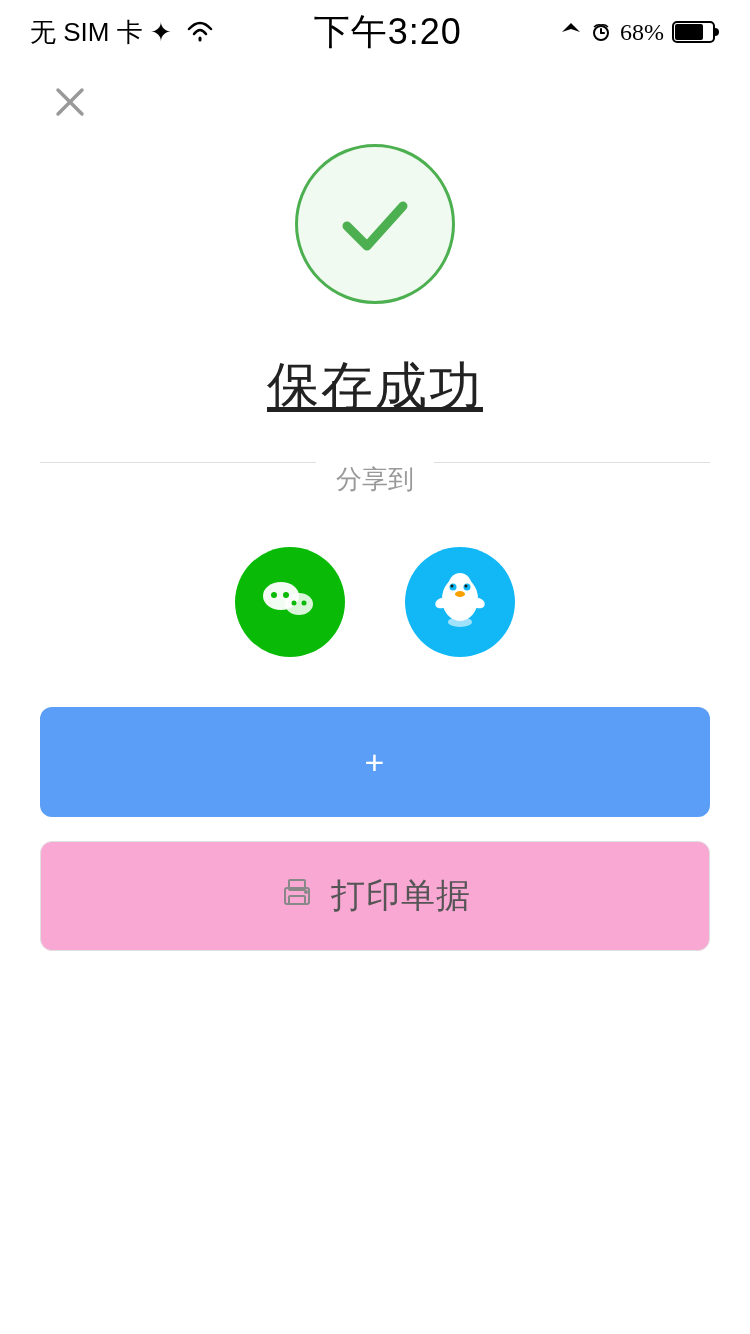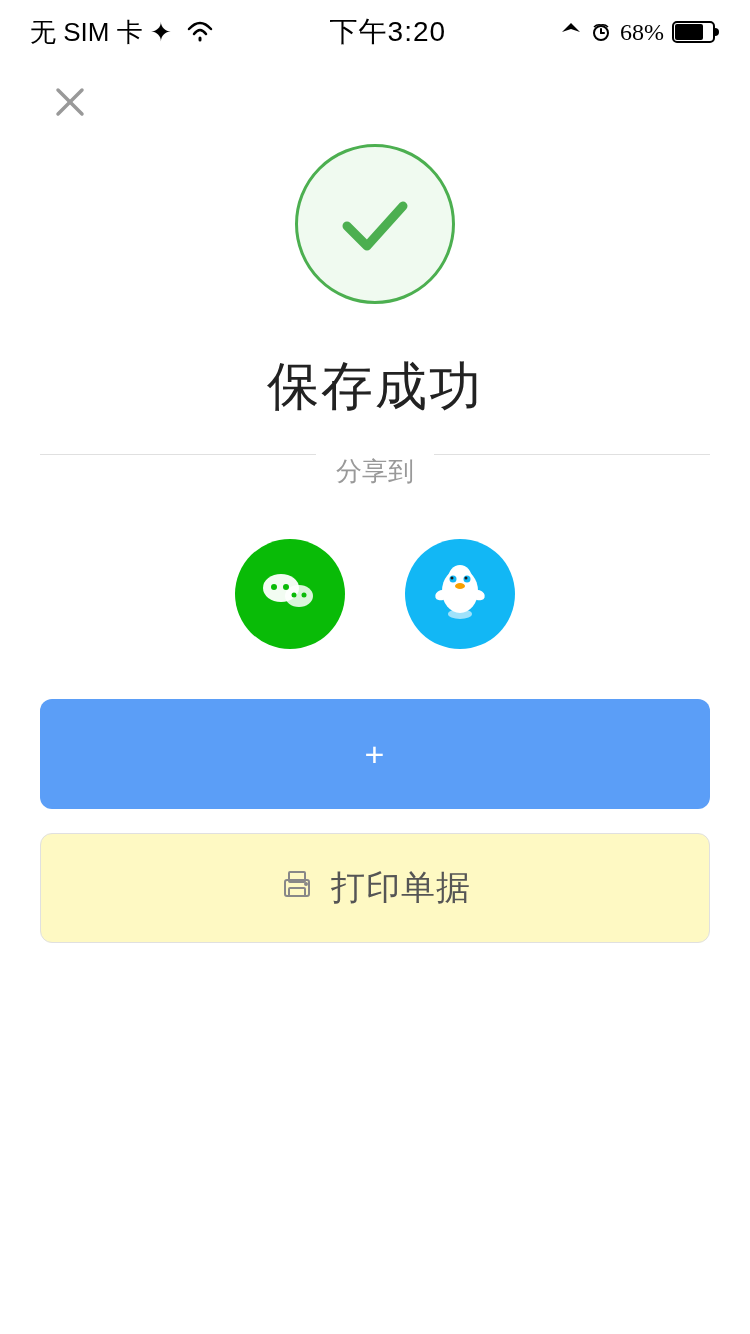--- a/index.html
+++ b/index.html
@@ -25,21 +25,21 @@
       font-size: 26px;
       color: #000;
     }
     .status-left {
       display: flex;
       align-items: center;
       gap: 12px;
       font-size: 26px;
     }
     .status-center {
-      font-size: 28px;
+      font-size: 36px;
       font-weight: 500;
       letter-spacing: 1px;
     }
     .status-right {
       display: flex;
       align-items: center;
       gap: 8px;
       font-size: 24px;
       font-family: Liberation Serif, serif;
     }
@@ -84,22 +84,23 @@
     .checkmark {
       width: 80px;
       height: 80px;
     }
 
     
     .success-title {
       font-size: 52px;
       font-weight: 500;
       color: #222;
-      margin-bottom: 32px;
+      margin-bottom: 40px;
       letter-spacing: 2px;
+      text-decoration: underline;
     }
 
     
     .share-section {
       width: 100%;
       padding: 0 40px;
       margin-bottom: 50px;
     }
     .share-divider {
       display: flex;
@@ -161,21 +162,21 @@
       cursor: pointer;
       letter-spacing: 1px;
     }
 
     .action-btn.primary {
       background: #5b9ef7;
       color: #fff;
     }
 
     .action-btn.secondary {
-      background: #fef9c3;
+      background: #f9a8d4;
       color: #555;
       border: 1px solid #e0e0e0;
     }
 
     .btn-icon {
       font-size: 34px;
     }
   </style>
 </head>
 <body>

